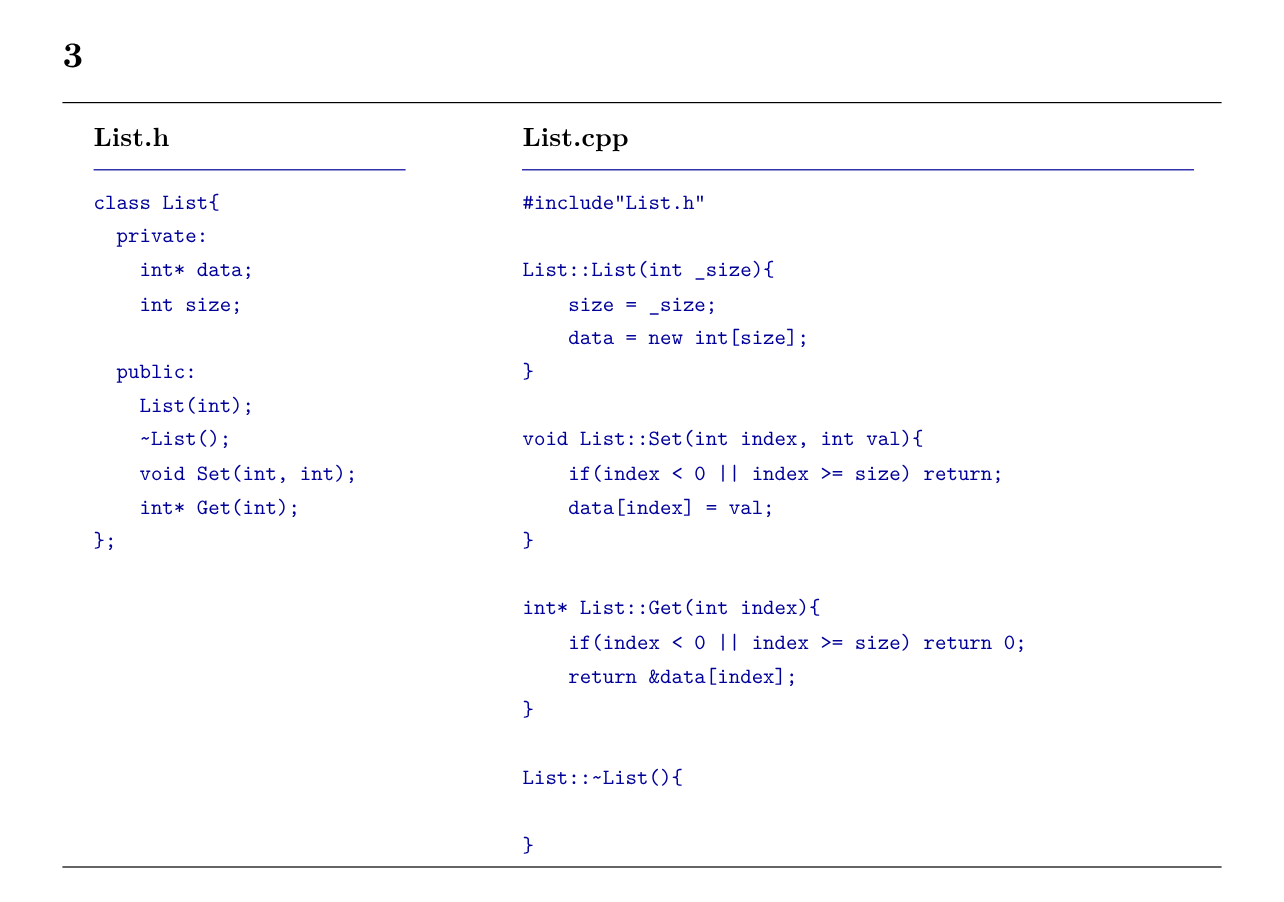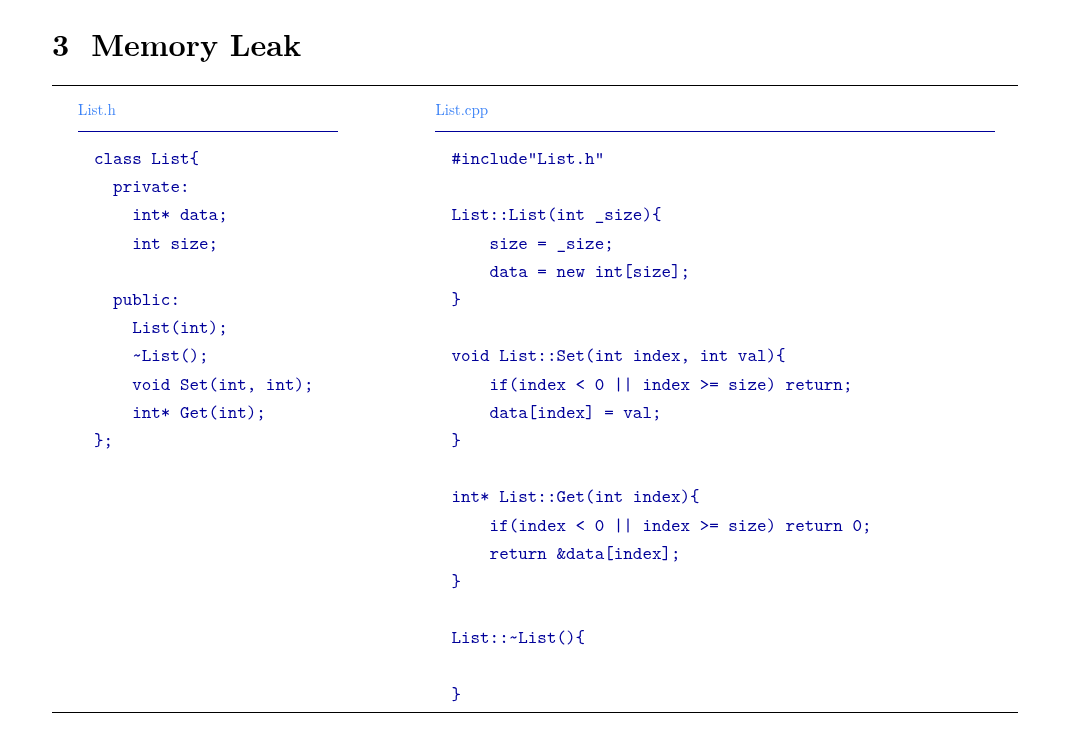--- a/index.html
+++ b/index.html
@@ -53,49 +53,48 @@
   .col-h {
     width: 37%;
   }
   .col-cpp {
     width: 63%;
   }
   .col-inner {
     padding: 0 8px 0 26px;
   }
   .file-title {
-    color: #3b82f6;
-    font-weight: normal;
-    font-size: 15px;
+    color: #000000;
+    font-weight: bold;
+    font-size: 22px;
     padding: 6px 0 12px 0;
   }
   .file-rule {
     border: none;
     border-top: 1.3px solid #000099;
     margin: 0;
   }
   .file-rule.h  { width: 260px; margin-left:0; }
   .file-rule.cpp{ width: 560px; margin-left:0; }
   pre.code {
     font-family: "Latin Modern Mono", "CMU Typewriter Text", "Courier New", Courier, monospace;
     color: #000099;
     font-size: 18.2px;
     line-height: 1.55;
     white-space: pre;
-    margin: 12px 0 0 16px;
+    margin: 12px 0 0 0;
   }
 </style>
 </head>
 <body>
 
 <div class="page">
 
   <h2 class="section-heading">
     <span class="num">3</span>
-    <span class="title">Memory Leak</span>
   </h2>
 
 
   <div class="columns-wrap">
     <table class="columns">
       <tbody>
           <tr>
         <td class="col-h">
           <div class="col-inner">
             <div class="file-title">List.h</div>

